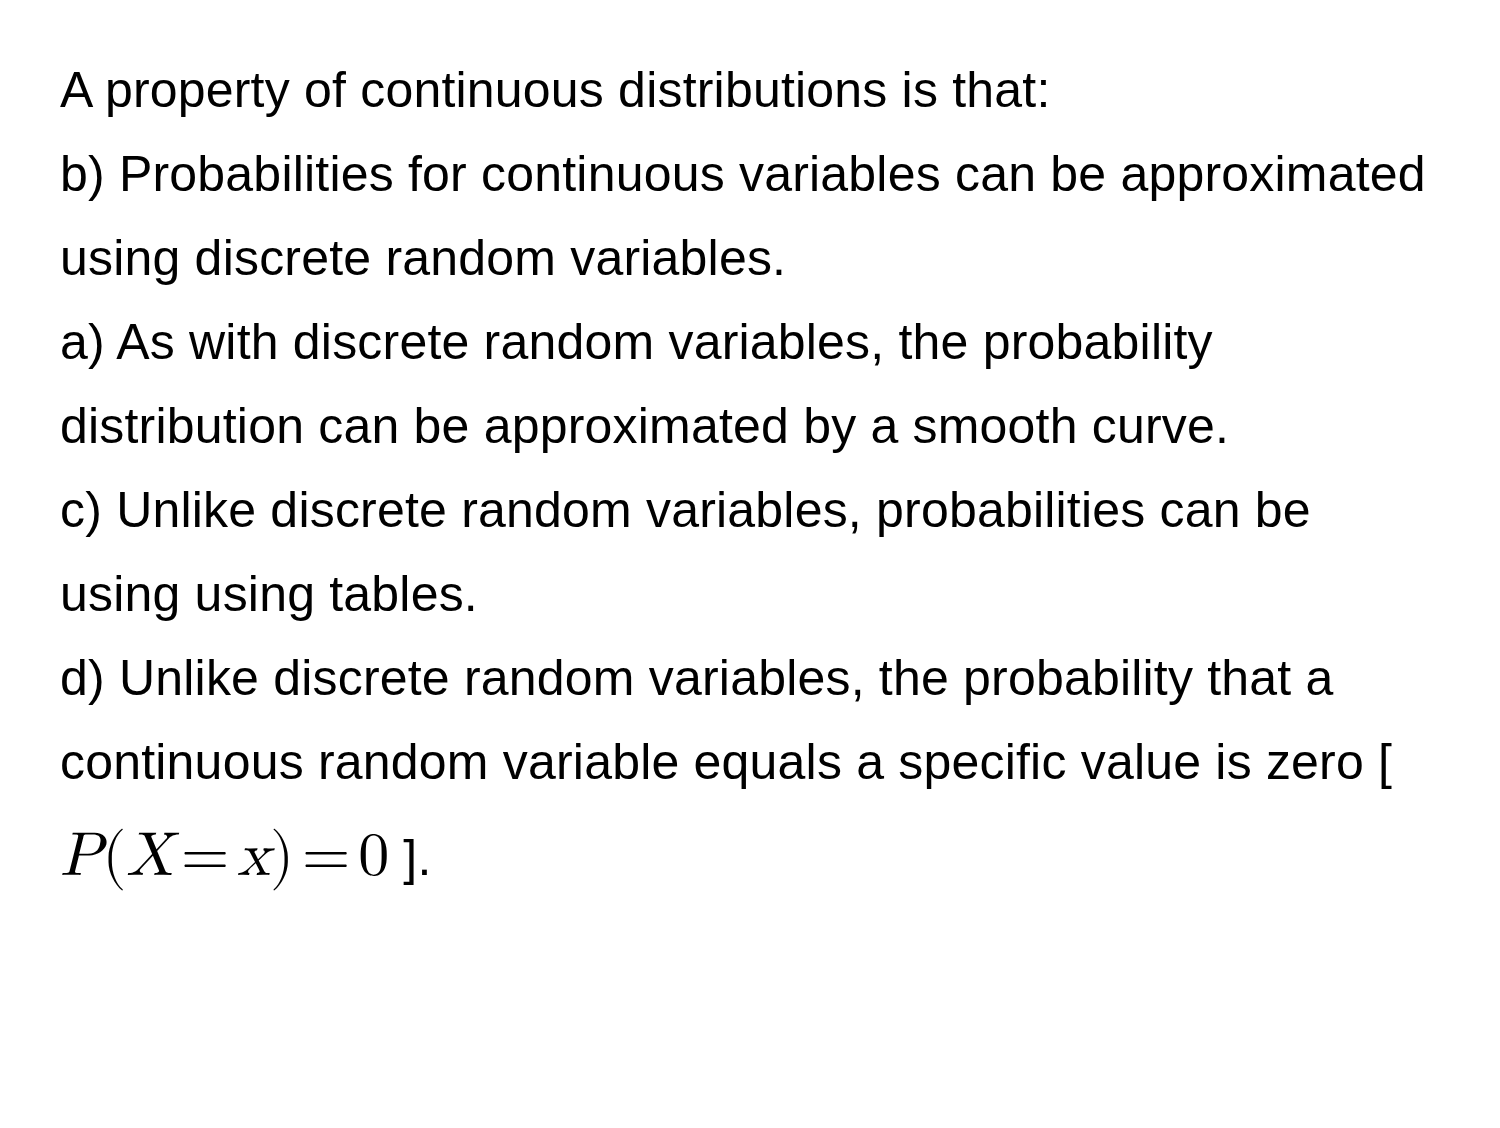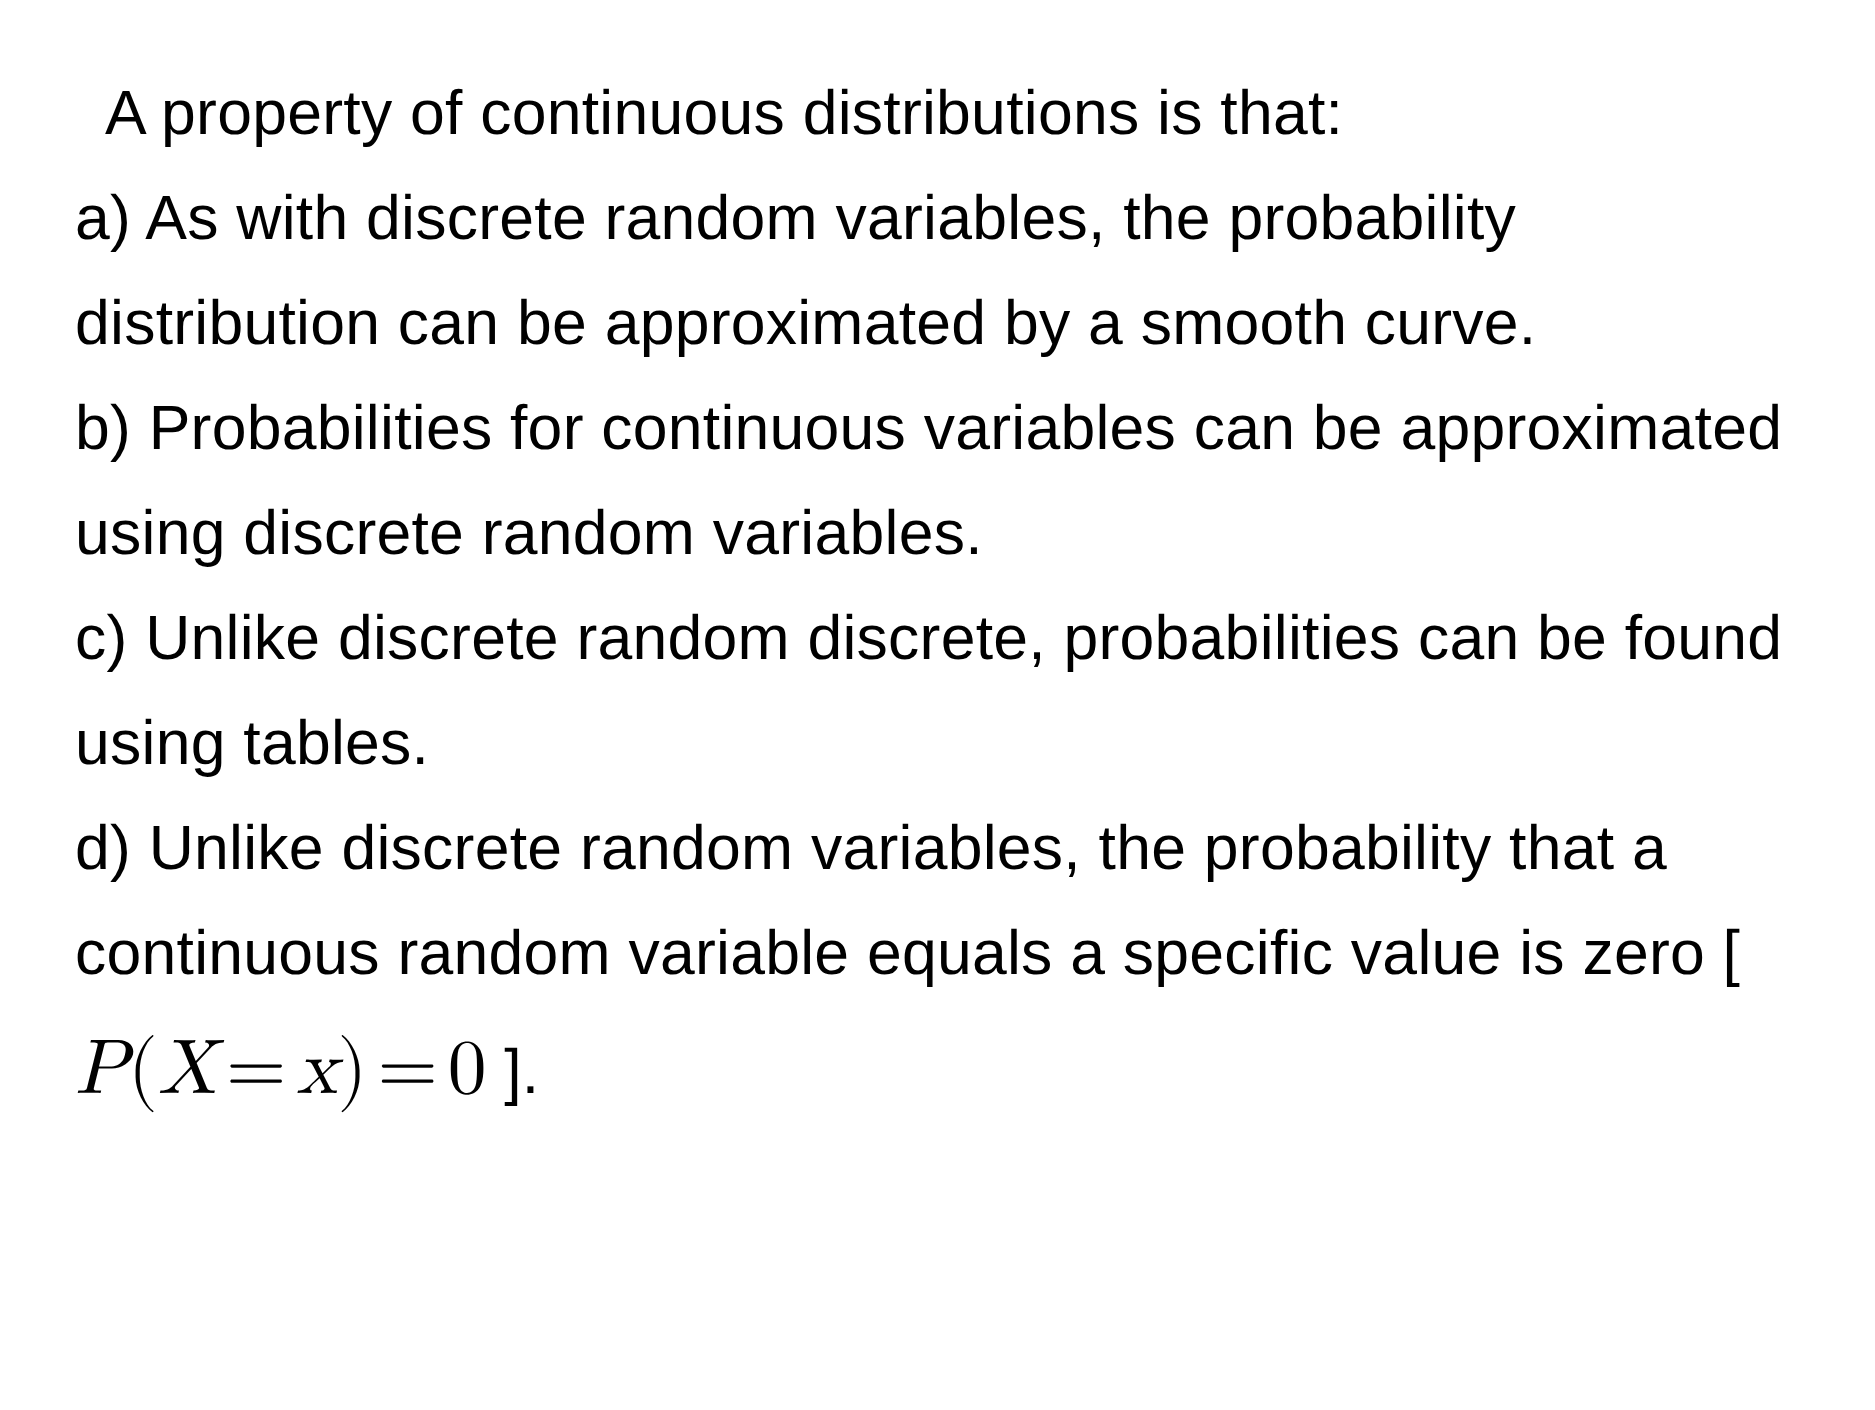--- a/index.html
+++ b/index.html
@@ -13,21 +13,20 @@
   }
   .page {
     padding: 48px 60px 0 60px;
     box-sizing: border-box;
     font-size: 50px;
     line-height: 1.68;
     letter-spacing: 0.2px;
   }
   .stem {
     margin-bottom: 0;
-    margin-left: 24px;
   }
   .option {
     margin-bottom: 0;
   }
   .math {
     font-family: "Latin Modern Math", "STIX Two Math", "Cambria Math", "Times New Roman", serif;
     font-size: 62px;
     letter-spacing: 0;
   }
   .math .italic {
@@ -37,23 +36,23 @@
     padding: 0 8px;
   }
 </style>
 </head>
 <body>
 
 <div class="page">
 
   <div class="stem">A property of continuous distributions is that:</div>
 
+  <div class="option">b) Probabilities for continuous variables can be approximated using discrete random variables.</div>
+
   <div class="option">a) As with discrete random variables, the probability distribution can be approximated by a smooth curve.</div>
 
-  <div class="option">b) Probabilities for continuous variables can be approximated using discrete random variables.</div>
-
-  <div class="option">c) Unlike discrete random discrete, probabilities can be found using tables.</div>
+  <div class="option">c) Unlike discrete random variables, probabilities can be using using tables.</div>
 
   <div class="option">
     <span>d) Unlike discrete random variables, the probability that a continuous random variable equals a specific value is zero [ </span><span class="math"><span class="italic">P</span><span>(</span><span class="italic">X</span><span class="eq">=</span><span class="italic">x</span><span>)</span><span class="eq">=</span><span>0</span></span><span> ].</span>
   </div>
 
 </div>
 
 </body></html>

